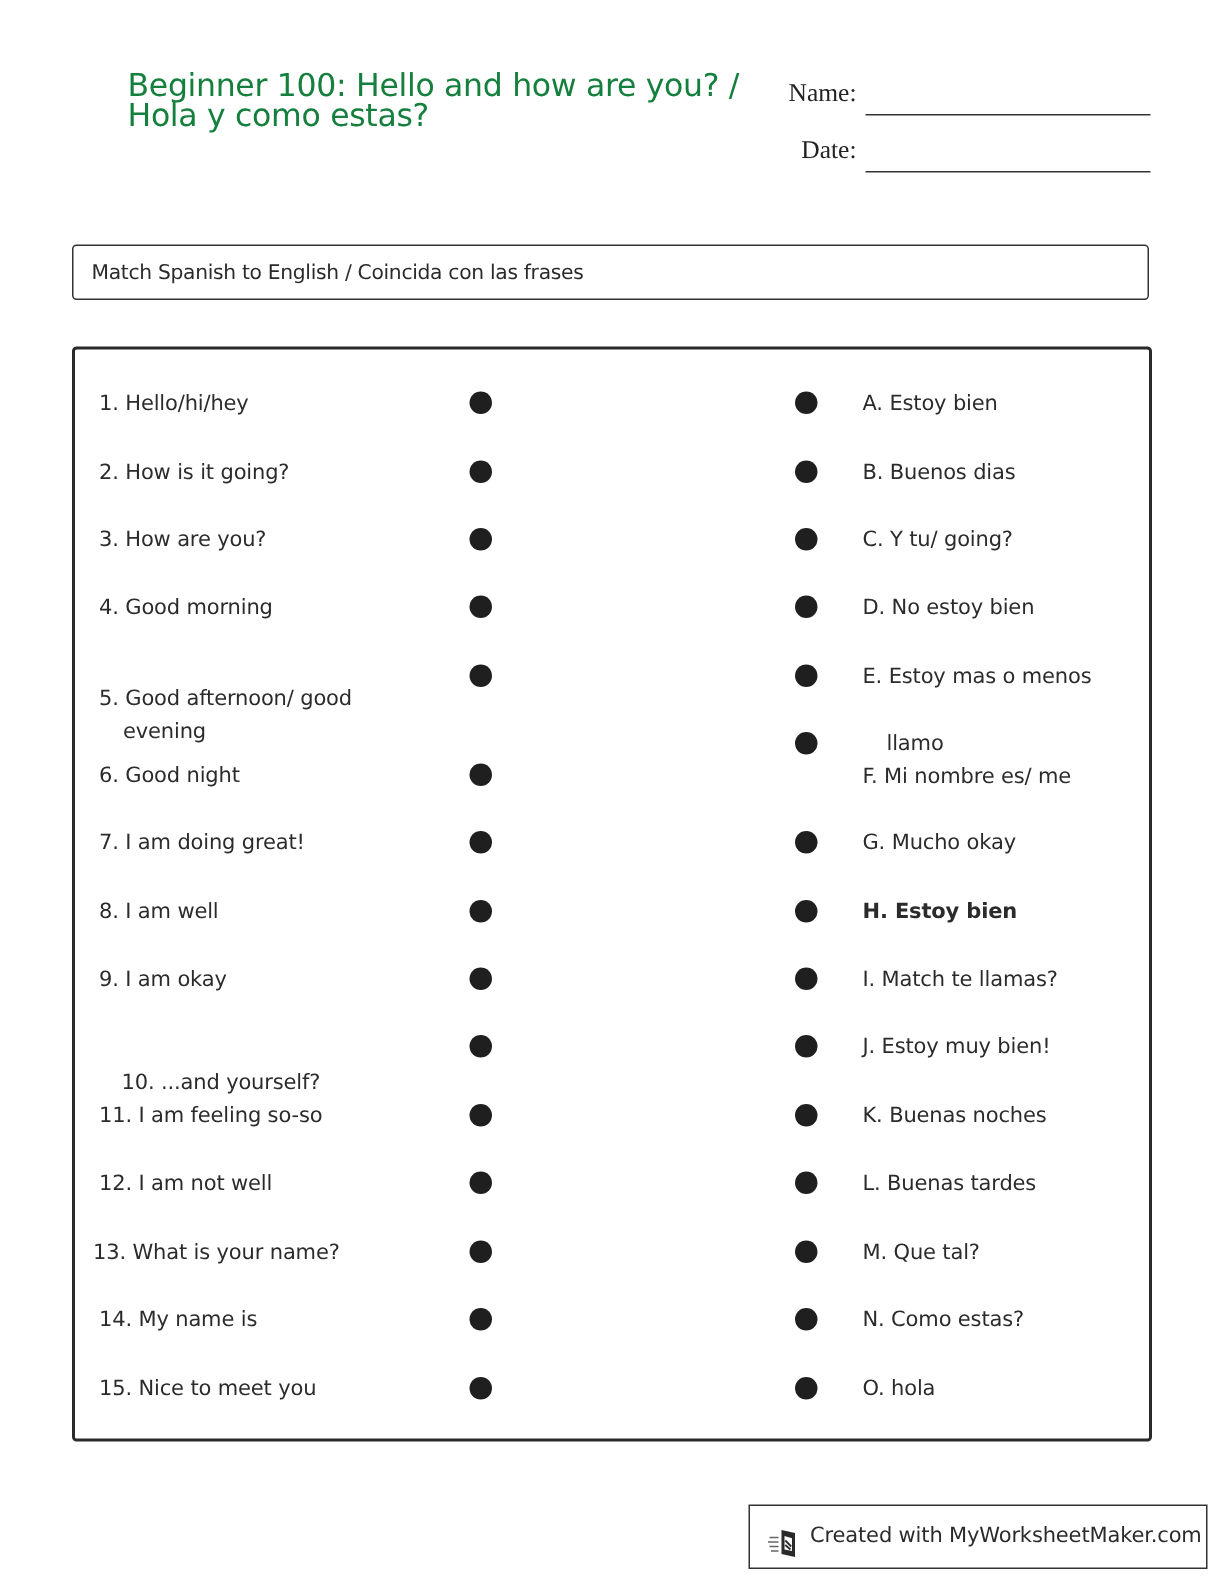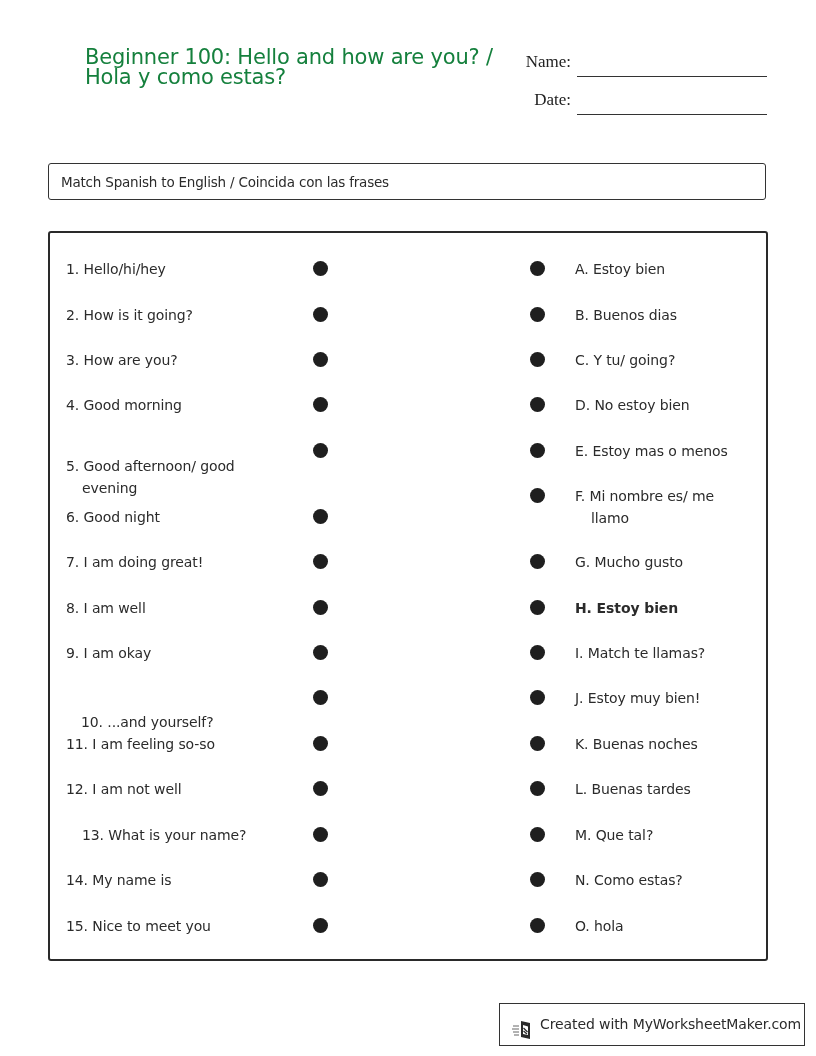--- a/index.html
+++ b/index.html
@@ -90,21 +90,21 @@
     <div class="item" style="left: 66px; top: 733px; width: 210px;">
       <span class="txt">11. I am feeling so-so</span>
       <span class="txt" style="padding-left: 16px;"></span>
     </div>
     <div class="dot" style="left: 313px; top: 736px;"></div>
     <div class="item" style="left: 66px; top: 778px; width: 210px;">
       <span class="txt">12. I am not well</span>
       <span class="txt" style="padding-left: 16px;"></span>
     </div>
     <div class="dot" style="left: 313px; top: 781px;"></div>
-    <div class="item" style="left: 82px; top: 824px; width: 210px;">
+    <div class="item" style="left: 62px; top: 824px; width: 210px;">
       <span class="txt">13. What is your name?</span>
       <span class="txt" style="padding-left: 16px;"></span>
     </div>
     <div class="dot" style="left: 313px; top: 827px;"></div>
     <div class="item" style="left: 66px; top: 869px; width: 210px;">
       <span class="txt">14. My name is</span>
       <span class="txt" style="padding-left: 16px;"></span>
     </div>
     <div class="dot" style="left: 313px; top: 872px;"></div>
     <div class="item" style="left: 66px; top: 915px; width: 210px;">
@@ -135,26 +135,26 @@
       <span class="txt">D. No estoy bien</span>
       <span class="txt" style="padding-left: 16px;"></span>
     </div>
     <div class="dot" style="left: 530px; top: 443px;"></div>
     <div class="item" style="left: 575px; top: 440px; width: 180px;">
       <span class="txt">E. Estoy mas o menos</span>
       <span class="txt" style="padding-left: 16px;"></span>
     </div>
     <div class="dot" style="left: 530px; top: 488px;"></div>
     <div class="item" style="left: 575px; top: 485px; width: 180px;">
+      <span class="txt" style="padding-left: 16px;">llamo</span>
       <span class="txt">F. Mi nombre es/ me</span>
-      <span class="txt" style="padding-left: 16px;">llamo</span>
     </div>
     <div class="dot" style="left: 530px; top: 554px;"></div>
     <div class="item" style="left: 575px; top: 551px; width: 180px;">
-      <span class="txt">G. Mucho gusto</span>
+      <span class="txt">G. Mucho okay</span>
       <span class="txt" style="padding-left: 16px;"></span>
     </div>
     <div class="dot" style="left: 530px; top: 600px;"></div>
     <div class="item" style="left: 575px; top: 597px; width: 180px; font-weight: bold;">
       <span class="txt">H. Estoy bien</span>
       <span class="txt" style="padding-left: 16px;"></span>
     </div>
     <div class="dot" style="left: 530px; top: 645px;"></div>
     <div class="item" style="left: 575px; top: 642px; width: 180px;">
       <span class="txt">I. Match te llamas?</span>

